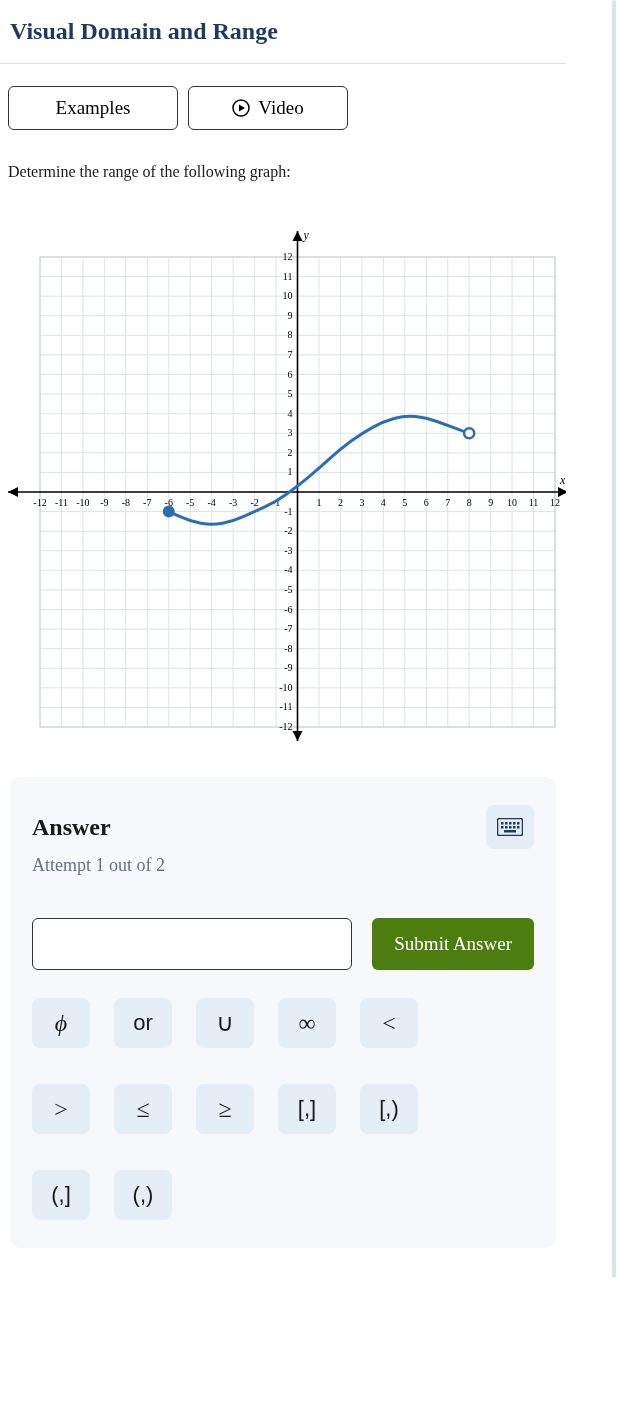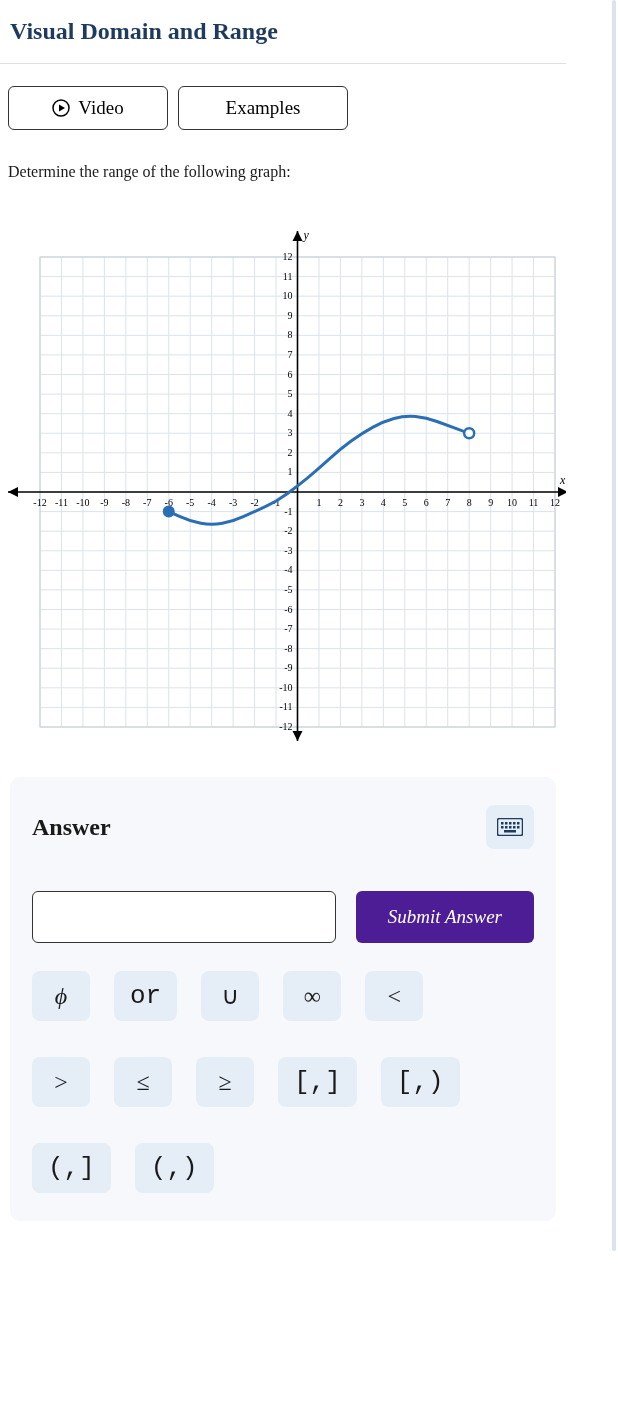--- a/index.html
+++ b/index.html
@@ -86,80 +86,79 @@
 .ans-input {
   flex:1;
   height:52px;
   border:1.5px solid #333;
   border-radius:6px;
   font-size:18px;
   padding:0 10px;
   font-family: Georgia, serif;
 }
 .submit-btn {
-  background:#4c1d95;
+  background:#4d7c0f;
   color:#fff;
   border:none;
   border-radius:6px;
   font-size:19px;
   font-family:Georgia,serif;
-  padding:0 32px;
+  padding:0 22px;
   cursor:pointer;
   height:52px;
-  font-style:italic;
 }
 .keypad {
   margin-top:28px;
   display:flex;
   flex-wrap:wrap;
   gap:18px 24px;
   align-items:center;
 }
 .key {
   background:#e5edf7;
   border-radius:8px;
   min-width:58px;
   height:50px;
   display:flex;
   align-items:center;
   justify-content:center;
-  font-size:26px;
+  font-size:22px;
   cursor:pointer;
   padding:0 16px;
-  font-family: Liberation Mono, monospace;
+  font-family: Liberation Sans, sans-serif;
 }
 .key.sym { font-family: 'Times New Roman', serif; font-size:24px; }
 .key.wide { min-width:auto; }
 .side-line {
   position:absolute;
   right:2px; top:0; height:100%;
   width:4px;
   background:#dbe3ee;
   border-radius:2px;
 }
 </style>
 </head>
 <body>
 
 <div class="container">
   <div class="header-title">Visual Domain and Range</div>
   <div class="divider"></div>
 
   <div class="qrow">
+    <button class="topbtn examples-btn">
+      <span>Examples</span>
+    </button>
     <button class="topbtn video-btn">
       <span class="play-icon">
         <svg width="18" height="18" viewBox="0 0 18 18">
             <circle cx="9" cy="9" r="8" fill="none" stroke="#000" stroke-width="1.5"></circle>
             <polygon points="7,5.5 7,12.5 13,9" fill="#000"></polygon>
           </svg>
       </span>
       <span>Video</span>
-    </button>
-    <button class="topbtn examples-btn">
-      <span>Examples</span>
     </button>
   </div>
 
   <div class="prompt">Determine the range of the following graph:</div>
 
   <div class="chart-wrap">
     <svg class="chart" width="570" height="530">
         <line x1="40" y1="40" x2="40" y2="510" stroke="#dce3ea" stroke-width="1"></line>
         <line x1="61.45833333333334" y1="40" x2="61.45833333333334" y2="510" stroke="#dce3ea" stroke-width="1"></line>
         <line x1="82.91666666666669" y1="40" x2="82.91666666666669" y2="510" stroke="#dce3ea" stroke-width="1"></line>
@@ -286,20 +285,21 @@
             <rect x="20" y="4" width="2.5" height="2.5" fill="#1e3a5f"></rect>
             <rect x="4" y="8" width="2.5" height="2.5" fill="#1e3a5f"></rect>
             <rect x="8" y="8" width="2.5" height="2.5" fill="#1e3a5f"></rect>
             <rect x="12" y="8" width="2.5" height="2.5" fill="#1e3a5f"></rect>
             <rect x="16" y="8" width="2.5" height="2.5" fill="#1e3a5f"></rect>
             <rect x="20" y="8" width="2.5" height="2.5" fill="#1e3a5f"></rect>
             <rect x="7" y="12" width="12" height="2.5" fill="#1e3a5f"></rect>
           </svg>
       </div>
     </div>
+    <div class="attempt">Attempt 1 out of 2</div>
 
     <div class="input-row">
       <input class="ans-input" type="text" value="" style="">
       <button class="submit-btn">Submit Answer</button>
     </div>
 
     <div class="keypad">
       <div class="key sym">
           <span style="font-style:italic">ϕ</span>
         </div>

